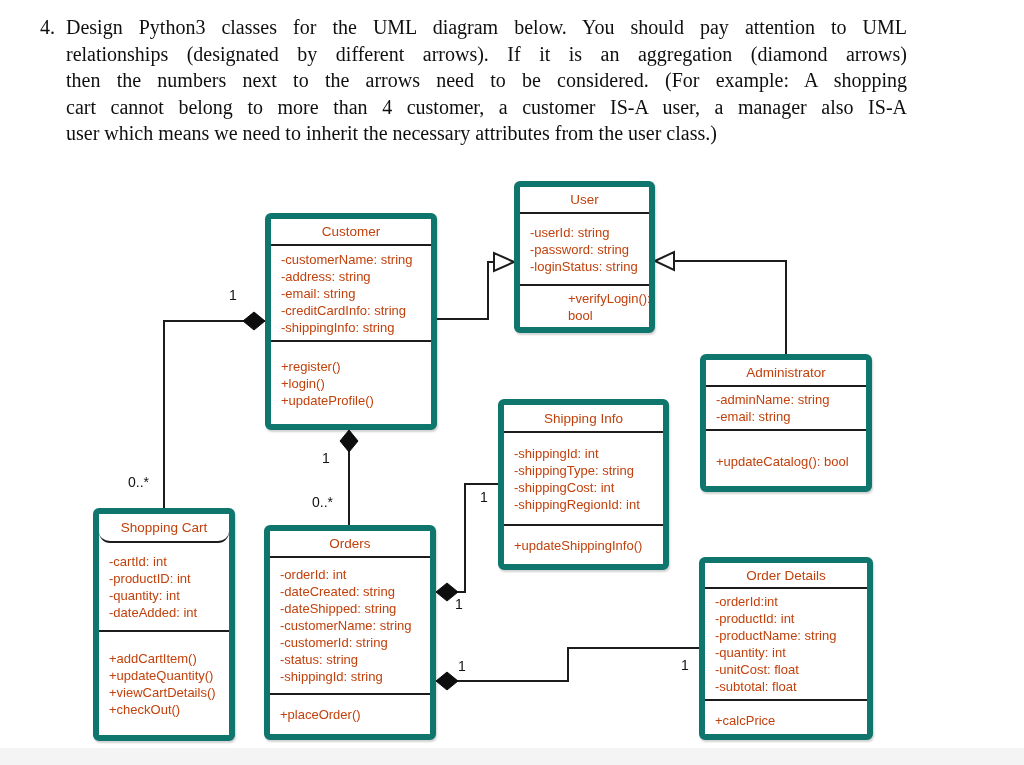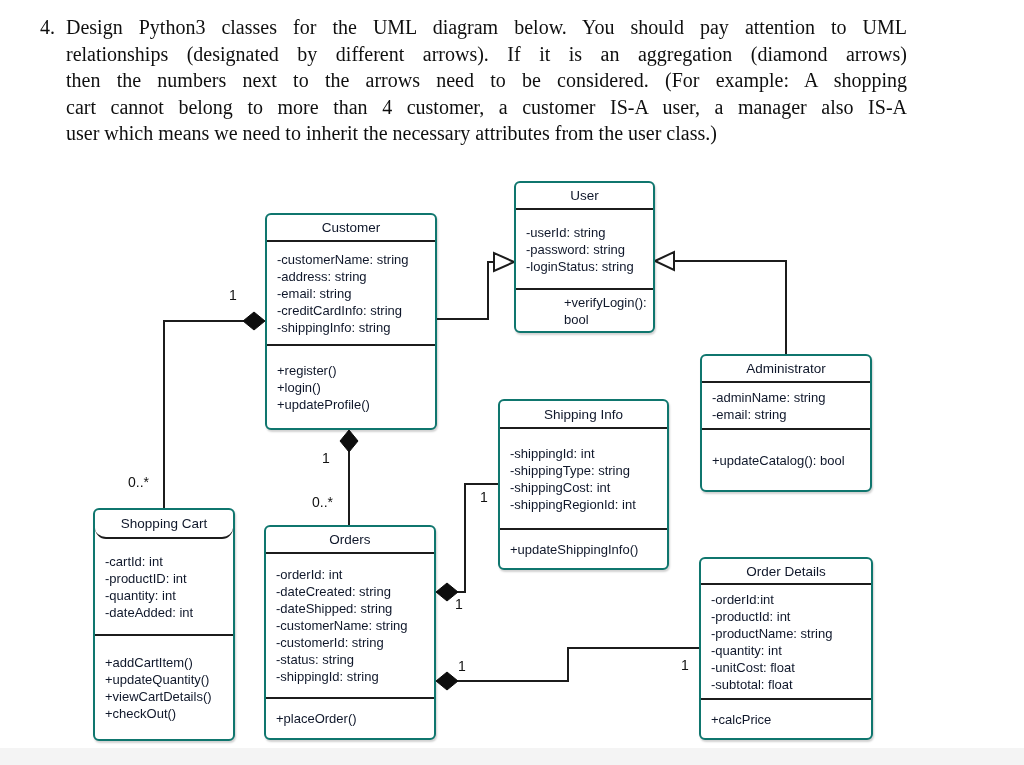--- a/index.html
+++ b/index.html
@@ -22,23 +22,23 @@
 
   
   svg.connectors { position:absolute; left:0; top:0; width:1024px; height:765px; z-index:1; }
   svg.connectors path { fill:none; stroke:#1c1c1c; stroke-width:2; }
   svg.connectors polygon.diamond { fill:#0d0d0d; stroke:#0d0d0d; stroke-width:1; }
   svg.connectors polygon.tri { fill:#ffffff; stroke:#1c1c1c; stroke-width:2; stroke-linejoin:miter; }
 
   
   .uml-box {
     position:absolute; z-index:2; box-sizing:border-box;
-    background:#ffffff; border:2px solid #0f766e; border-radius:6px;
+    background:#ffffff; border:6px solid #0f766e; border-radius:6px;
     box-shadow:1px 2px 2px rgba(0,0,0,0.18);
-    display:flex; flex-direction:column; font-size:13px; color:#0f172a;
+    display:flex; flex-direction:column; font-size:13px; color:#c2410c;
   }
   .uml-title {
     flex:0 0 auto; display:flex; align-items:center; justify-content:center;
     border-bottom:2px solid #1c1c1c; font-size:13.5px;
   }
   .uml-attrs {
     flex:1 1 auto; display:flex; flex-direction:column; justify-content:center;
     padding:4px 4px 4px 10px; border-bottom:2px solid #1c1c1c; line-height:17px;
   }
   .uml-methods {

